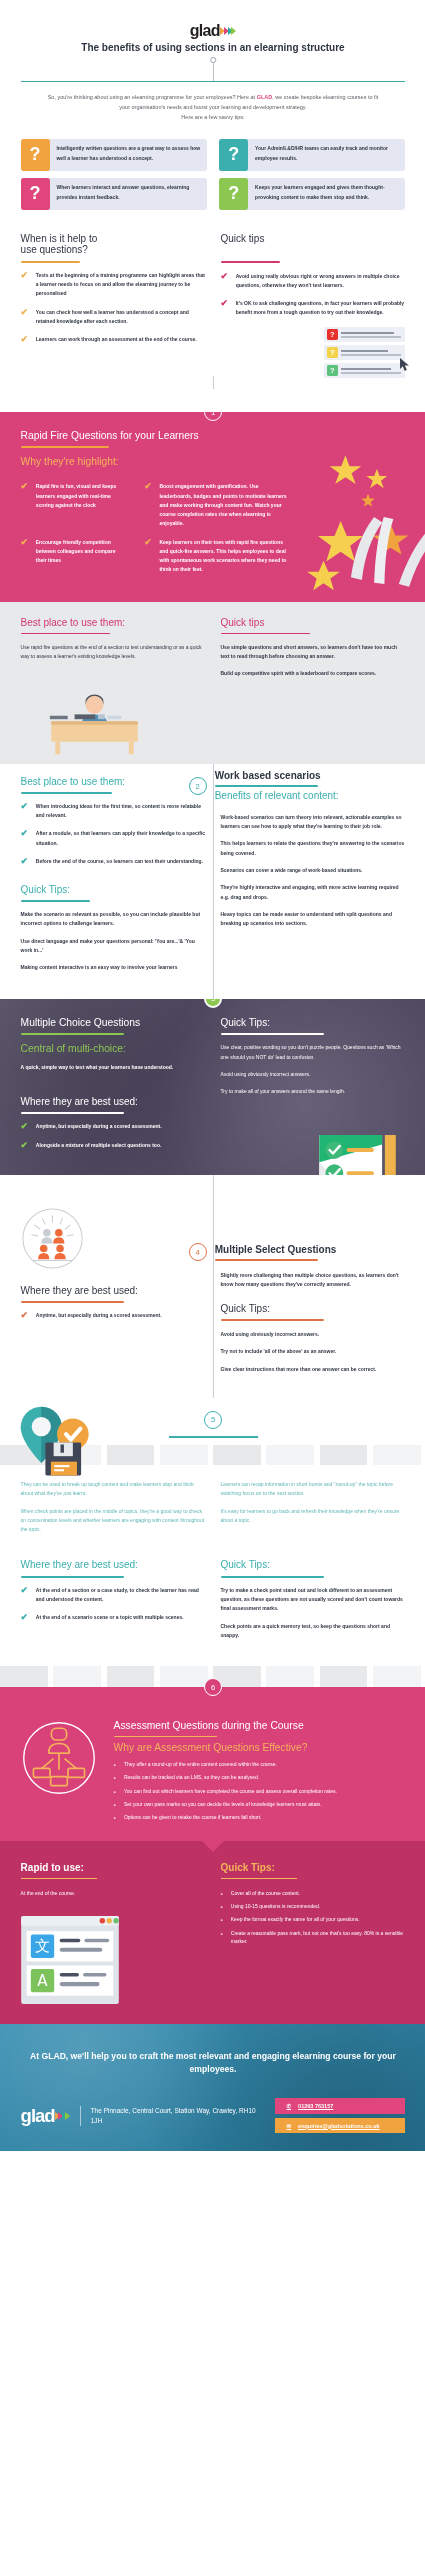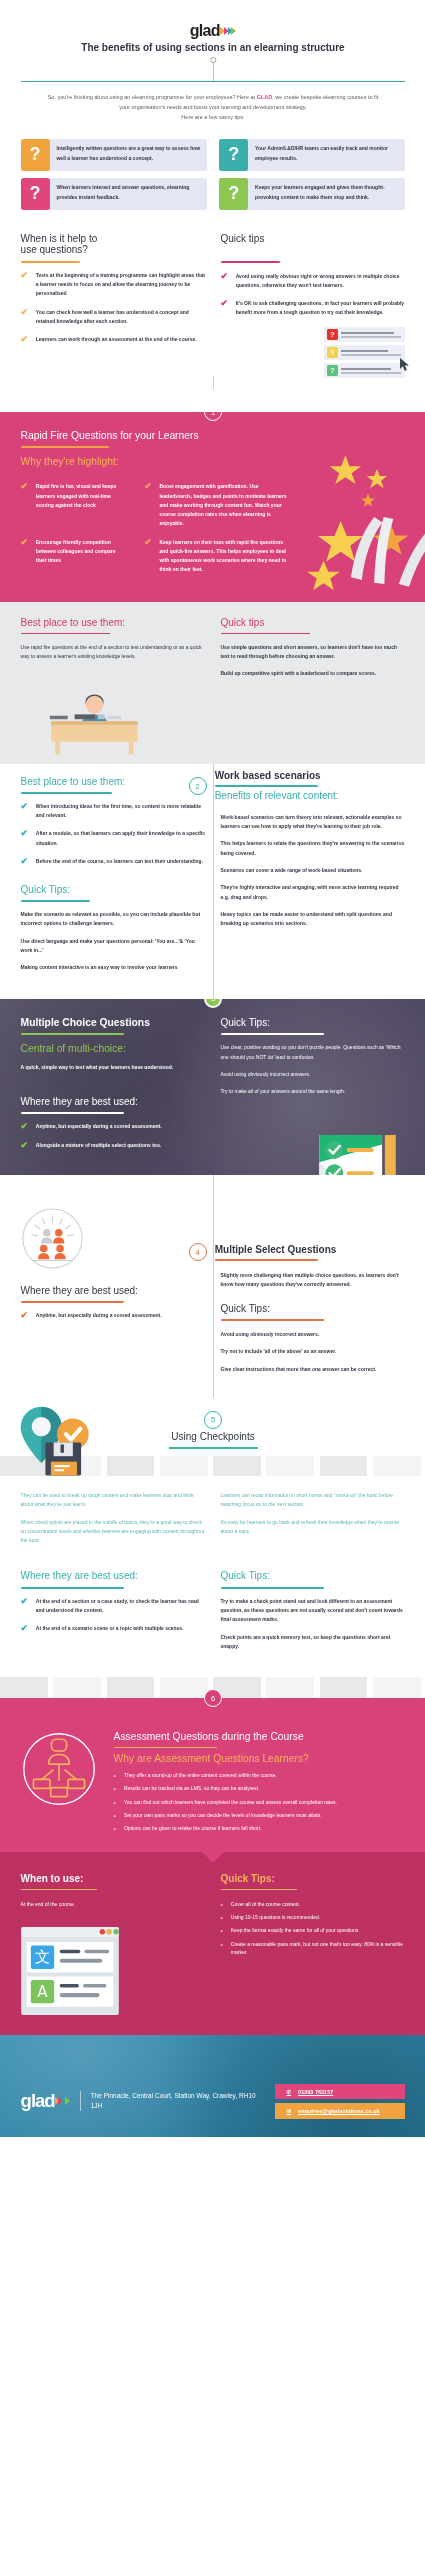--- a/index.html
+++ b/index.html
@@ -76,21 +76,21 @@
   
   .sec-grey { background:#e7e9eb; padding:15px 0 6.9px; position:relative; }
 
   
   .sec-purple { background:#514a63; color:#fff; position:relative; padding:18px 20.6px 16.5px; overflow:hidden; }
   .sec-purple:before{content:"";position:absolute;inset:0;
     background:linear-gradient(125deg,rgba(255,255,255,.10) 0%,rgba(255,255,255,0) 38%),
                radial-gradient(circle at 72% 60%,rgba(255,255,255,.13),rgba(0,0,0,0) 46%),
                radial-gradient(circle at 18% 30%,rgba(0,0,0,.18),rgba(0,0,0,0) 52%);}
   .sec-purple > * { position:relative; }
-  .sec-purple h3.sect{font-size:10.3px;font-weight:700;color:#fff;}
+  .sec-purple h3.sect{font-size:10.3px;font-weight:400;color:#fff;}
   .sec-purple h4.sub{font-size:10.3px;color:#8cc751;font-weight:400;margin-top:2.7px;}
 
   
   .cp-text { color:#5fb5b6; }
   .sec-check h3.sect{font-size:10px;font-weight:400;color:#2f3542;text-align:center;}
   .sec-check h4.sub{font-size:10px;color:#3aafad;font-weight:400;text-align:center;margin-top:4.1px;}
 
   
   .sec6 { background:#d94179; color:#fff; padding:16.5px 20.6px 15px; position:relative; }
   .sec6 h3.sect{font-size:10.3px;color:#fff;font-weight:400;}
@@ -484,21 +484,20 @@
       <circle cx="84" cy="44" r="23" fill="#f0a33f"></circle>
       <path d="M74 44 l7 8 l14 -16" stroke="#fff" stroke-width="6" fill="none" stroke-linecap="round" stroke-linejoin="round"></path>
       <rect x="44" y="56" width="52" height="48" rx="2" fill="#3f4656"></rect>
       <rect x="56" y="56" width="28" height="20" fill="#e6e9ec"></rect>
       <rect x="66" y="59" width="5" height="12" fill="#3f4656"></rect>
       <rect x="52" y="84" width="38" height="20" fill="#f0a33f"></rect>
       <rect x="57" y="89" width="22" height="3" fill="#fff"></rect>
       <rect x="57" y="95" width="14" height="3" fill="#fff"></rect>
     </svg>
 
-    <h3 class="sect">Using Checkpoints</h3>
     <div style="height:1.4px;width:89px;background:#3aafad;margin:4.8px auto 6.2px;"></div>
 
     <div class="stripe-band" style="margin-top:6.9px;">
       <i></i>
         <i></i>
         <i></i>
         <i></i>
         <i></i>
         <i></i>
         <i></i>
@@ -564,21 +563,21 @@
         <line x1="55" y1="48" x2="55" y2="72" stroke="#f5b35a" stroke-width="2.4"></line>
         <line x1="47" y1="56" x2="30" y2="70" stroke="#f5b35a" stroke-width="2.4"></line>
         <line x1="63" y1="56" x2="80" y2="70" stroke="#f5b35a" stroke-width="2.4"></line>
         <rect x="18" y="70" width="24" height="13" rx="2" fill="none" stroke="#f5b35a" stroke-width="2.4"></rect>
         <rect x="68" y="70" width="24" height="13" rx="2" fill="none" stroke="#f5b35a" stroke-width="2.4"></rect>
         <rect x="43" y="82" width="24" height="13" rx="2" fill="none" stroke="#f5b35a" stroke-width="2.4"></rect>
       </svg>
       <div>
         <h3 class="sect">Assessment Questions during the Course</h3>
         <div class="ul-bar" style="background:#f5b35a;width:103px;height:1.4px;margin:4.8px 0 4.8px;"></div>
-        <h4 class="sub">Why are Assessment Questions Learners?</h4>
+        <h4 class="sub">Why are Assessment Questions Effective?</h4>
         <ul class="dots">
           <li>
               <span class="bullet">▪</span>
               <span class="txt">They offer a round-up of the entire content covered within the course.</span>
             </li>
           <li>
               <span class="bullet">▪</span>
               <span class="txt">Results can be tracked via an LMS, so they can be analysed.</span>
             </li>
           <li>
@@ -594,21 +593,21 @@
               <span class="txt">Options can be given to retake the course if learners fall short.</span>
             </li>
         </ul>
       </div>
     </div>
   </div>
 
   <div class="sec6b">
     <div style="display:grid;grid-template-columns:1fr 1fr;gap:0 15px;">
       <div>
-        <div class="h3" style="color:#fff;font-weight:700;">When to use:</div>
+        <div class="h3" style="color:#fff;font-weight:700;">Rapid to use:</div>
         <div class="bar-amber2"></div>
         <p class="para" style="font-weight:400;">At the end of the course.</p>
 
         <svg width="98" height="88" viewBox="0 0 142 128" style="margin-top:9.6px;">
           <rect x="0" y="0" width="142" height="128" rx="3" fill="#dfe3ea"></rect>
           <rect x="0" y="0" width="142" height="14" rx="3" fill="#eceff4"></rect>
           <circle cx="118" cy="7" r="4" fill="#e8453c"></circle>
             <circle cx="128" cy="7" r="4" fill="#f0b24a"></circle>
             <circle cx="138" cy="7" r="4" fill="#6ec06e"></circle>
           <rect x="8" y="22" width="126" height="44" fill="#fff"></rect>
@@ -644,20 +643,21 @@
           <li>
               <span class="bullet">▪</span>
               <span class="txt">Create a reasonable pass mark, but not one that's too easy. 80% is a sensible marker.</span>
             </li>
         </ul>
       </div>
     </div>
   </div>
 
   <div class="footer">
+    <div class="fline">At GLAD, we'll help you to craft the most relevant and engaging elearning course for your employees.</div>
 
     <div class="foot-bottom">
       <span class="foot-logo">
         <span>glad</span>
         <span class="foot-arrows">
           <i class="arw o"></i>
             <i class="arw p"></i>
             <i class="arw t"></i>
             <i class="arw g"></i>
         </span>

